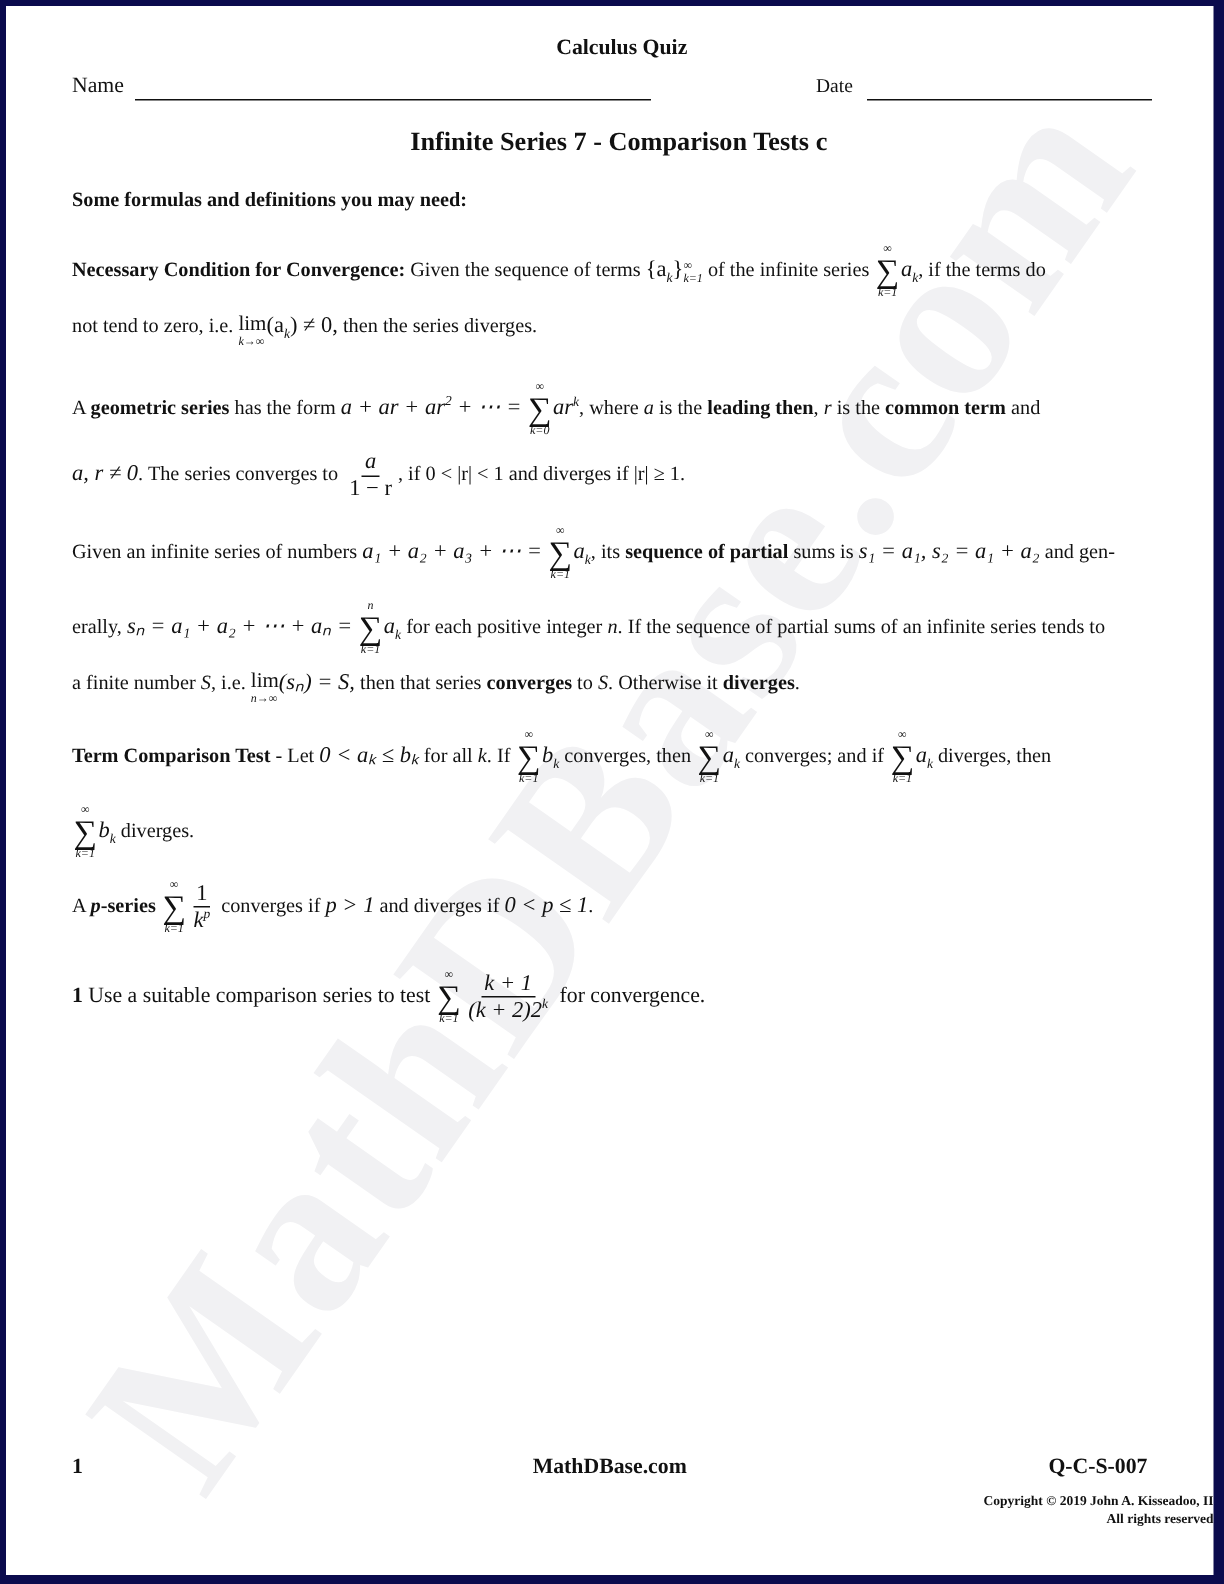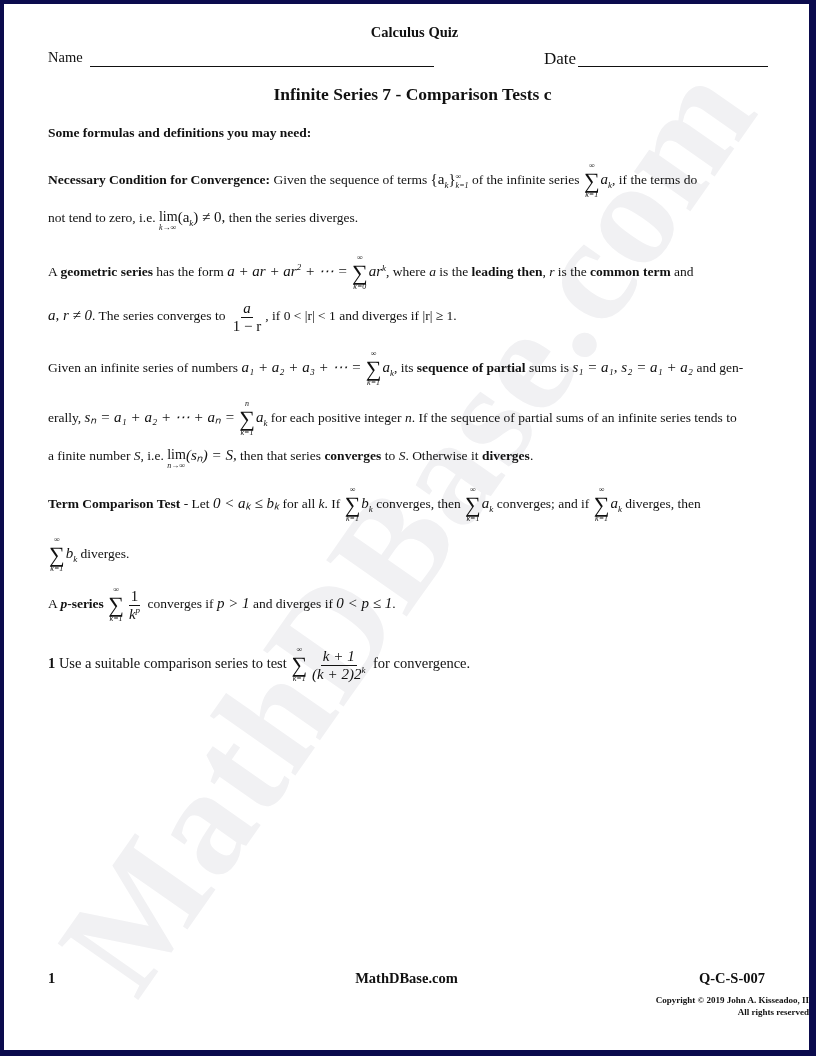--- a/index.html
+++ b/index.html
@@ -32,21 +32,21 @@
     }
     .content { position: absolute; inset: 0; z-index: 1; }
     .abs { position: absolute; white-space: nowrap; }
 
     .quiz-title {
       left: 16px; right: 0; top: 20px; text-align: center;
       font-size: 14.5px; font-weight: bold;
     }
     .name-label { left: 44px; top: 45px; font-size: 14.5px; }
     .name-line { left: 86px; top: 62px; width: 344px; border-bottom: 1.5px solid #111; }
-    .date-label { left: 540px; top: 45px; font-size: 17px; }
+    .date-label { left: 540px; top: 45px; font-size: 13px; }
     .date-line { left: 574px; top: 62px; width: 190px; border-bottom: 1.5px solid #111; }
     .sheet-title {
       left: 12px; right: 0; top: 80px; text-align: center;
       font-size: 17.5px; font-weight: bold;
     }
 
     .para { left: 44px; font-size: 13.5px; line-height: 1; }
     .b { font-weight: bold; text-align: center; }
     .i { font-style: italic; }
     .m { font-family: "Liberation Serif", serif; font-style: italic; font-size: 15px; }

